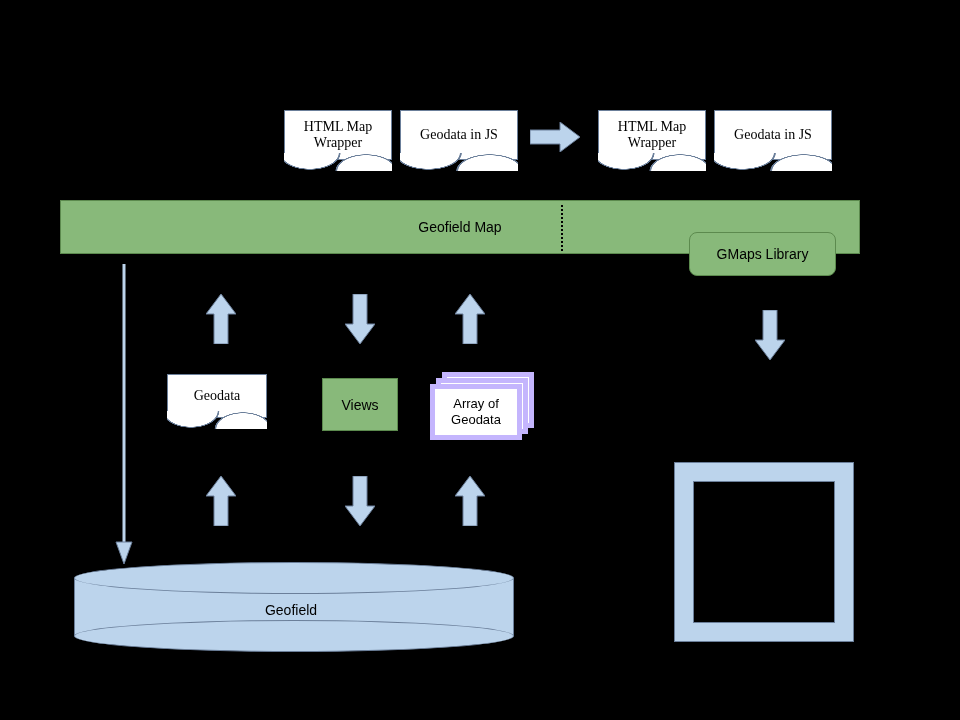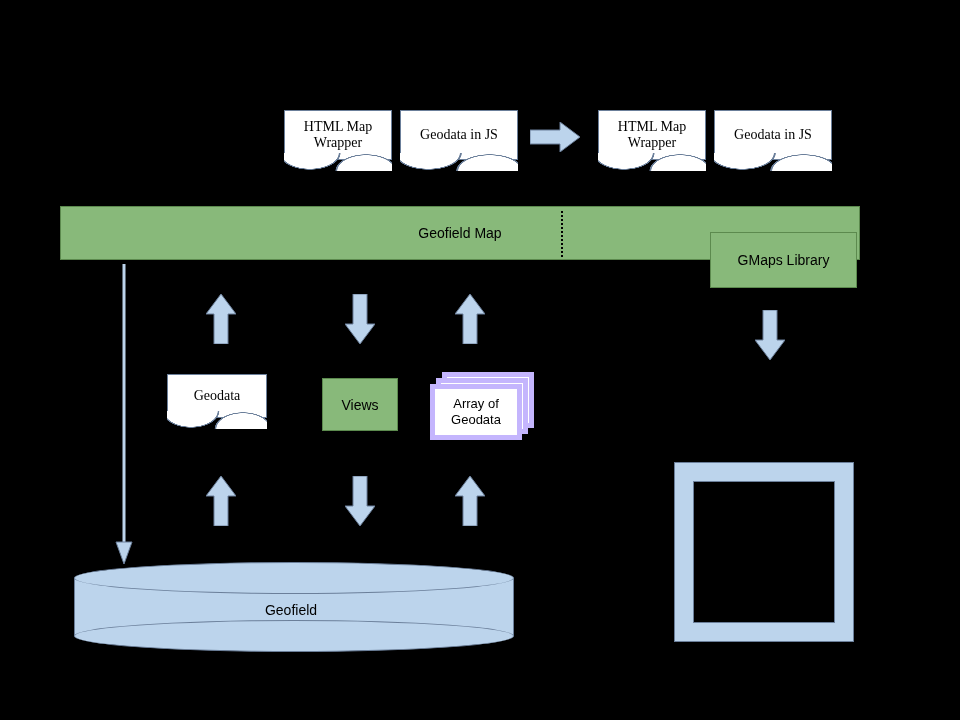--- a/index.html
+++ b/index.html
@@ -140,25 +140,25 @@
     </svg>
 </div>
 
 <div class="abs doc" style="left:598px; top:110px; width:108px; height:50px;">
   <span>HTML Map Wrapper</span>
 </div>
 <div class="abs doc" style="left:714px; top:110px; width:118px; height:50px;">
   <span>Geodata in JS</span>
 </div>
 
-<div class="abs box-green" style="left:60px; top:200px; width:800px; height:54px;margin-top:6px;">
+<div class="abs box-green" style="left:60px; top:200px; width:800px; height:54px;">
   <div class="dotted-divider" style="left:500px; top:4px; height:46px;"></div>
   <span>Geofield Map</span>
 </div>
-<div class="abs box-green" style="left:710px; top:232px; width:147px; height:56px;">
+<div class="abs box-green" style="left:689px; top:232px; width:147px; height:44px;border-radius:8px;">
   <span>GMaps Library</span>
 </div>
 
 <div class="abs arrow" style="left:206px; top:294px;">
   <svg width="30" height="50">
       <polygon points="15,0 30,20 22,20 22,50 8,50 8,20 0,20" fill="#bcd4ec" stroke="#6b7f9a"></polygon>
     </svg>
 </div>
 <div class="abs arrow" style="left:345px; top:294px;">
   <svg width="30" height="50">

